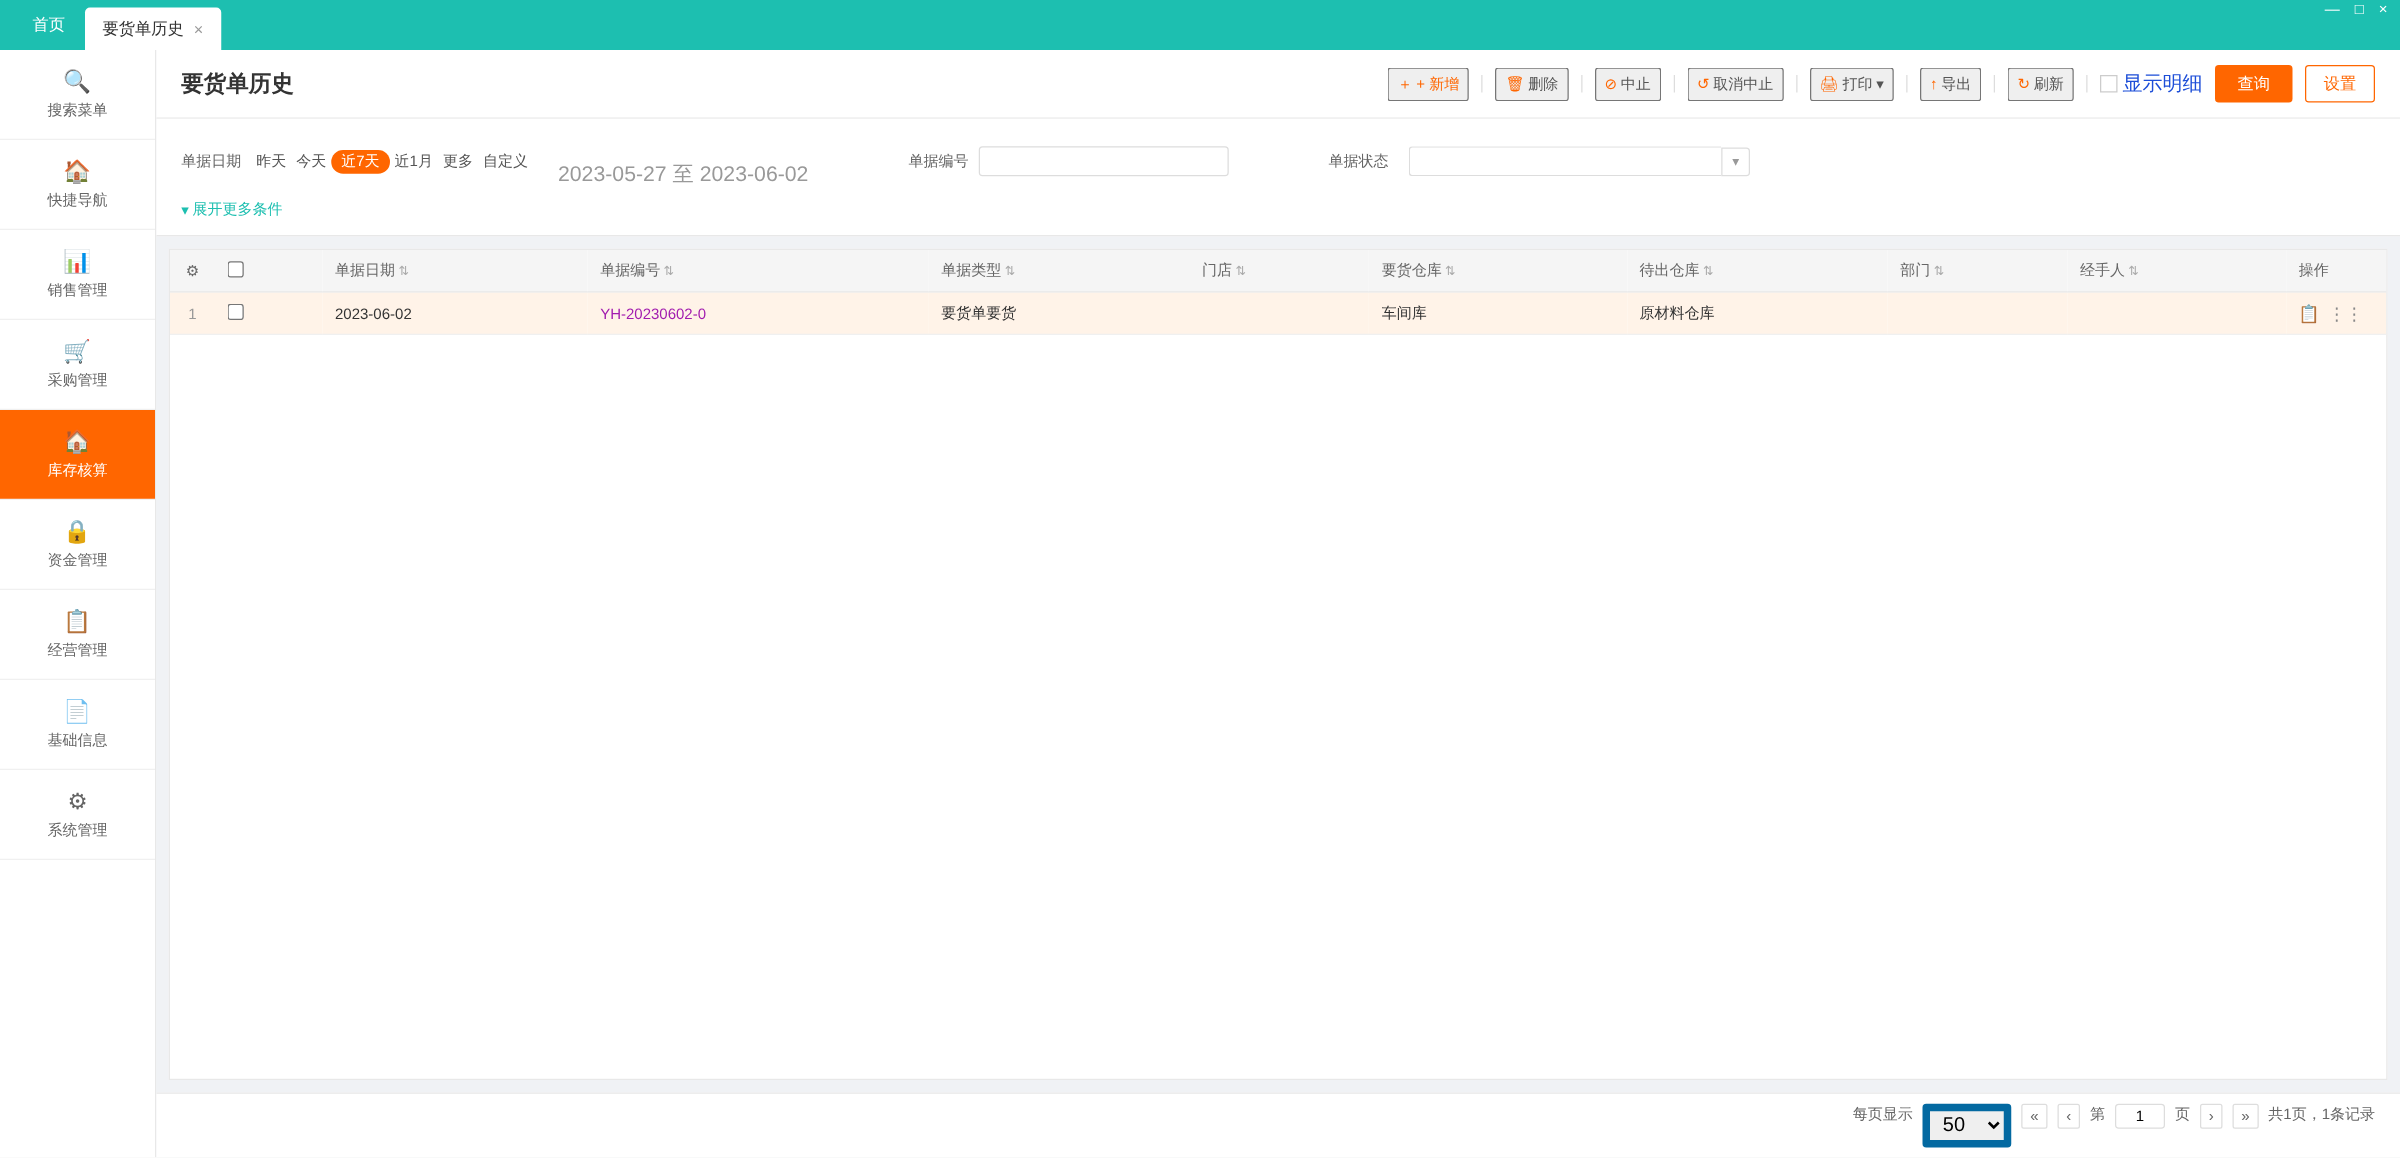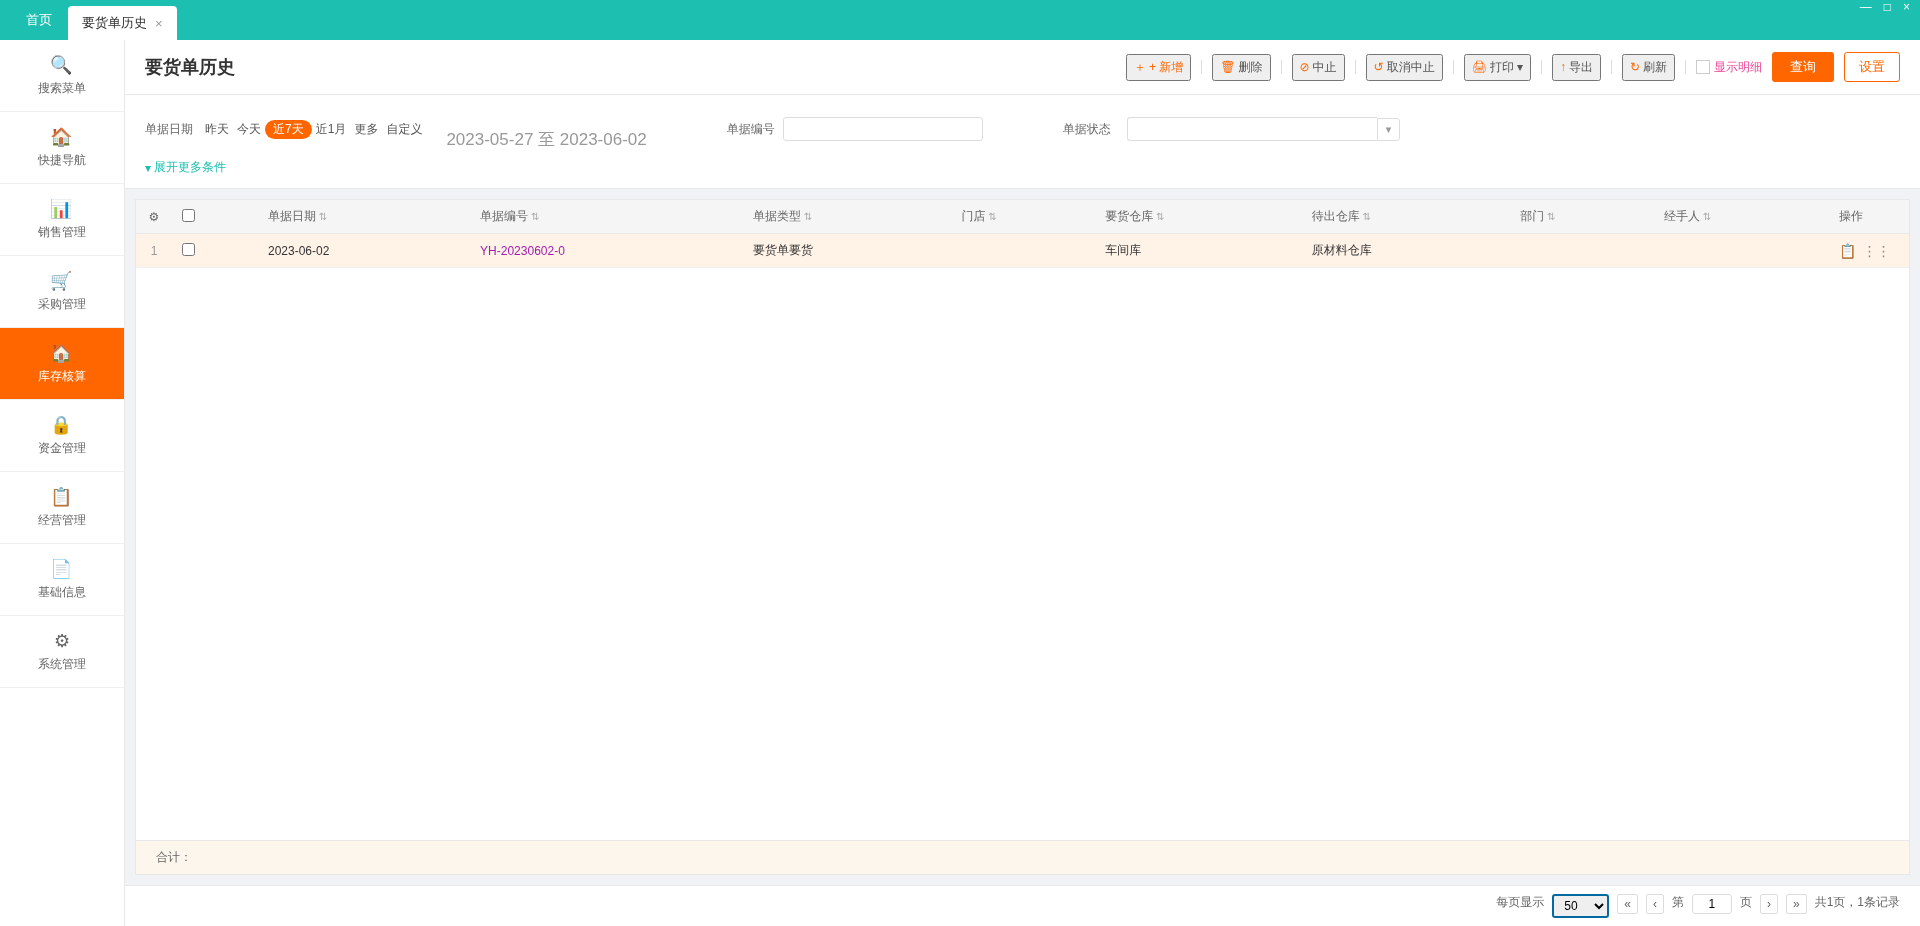--- a/index.html
+++ b/index.html
@@ -22,21 +22,21 @@
     
     .content-area { flex: 1; display: flex; flex-direction: column; overflow: hidden; background: #f0f2f5; }
 
     
     .page-header { background: white; padding: 12px 20px; display: flex; align-items: center; justify-content: space-between; border-bottom: 1px solid #e8e8e8; flex-shrink: 0; }
     .page-title { font-size: 18px; font-weight: bold; color: #333; }
     .toolbar { display: flex; align-items: center; gap: 10px; }
     .toolbar-btn { display: flex; align-items: center; gap: 3px; font-size: 12px; color: #555; cursor: pointer; padding: 3px 6px; }
     .btn-query { background: #ff6600; color: white; border: none; padding: 6px 18px; border-radius: 3px; cursor: pointer; font-size: 13px; }
     .btn-setting { background: white; color: #ff6600; border: 1px solid #ff6600; padding: 5px 14px; border-radius: 3px; cursor: pointer; font-size: 13px; }
-    .display-toggle { display: flex; align-items: center; gap: 4px; font-size: 12px; color: #ec4899; cursor: pointer; }
+    .display-toggle { display: flex; align-items: center; gap: 4px; font-size: 16px; color: #1d4ed8; cursor: pointer; }
     .checkbox-display { width: 14px; height: 14px; border: 1px solid #ccc; display: inline-block; }
 
     
     .filter-area { background: white; padding: 12px 20px; border-bottom: 1px solid #e8e8e8; flex-shrink: 0; }
     .filter-row { display: flex; align-items: center; gap: 20px; flex-wrap: wrap; }
     .filter-item { display: flex; align-items: center; gap: 8px; }
     .filter-label { color: #666; font-size: 12px; white-space: nowrap; }
     .date-shortcuts { display: flex; gap: 0; align-items: center; }
     .date-btn { font-size: 12px; color: #555; cursor: pointer; padding: 1px 4px; }
     .date-btn.active { background: #ff6600; color: white; border-radius: 10px; padding: 1px 8px; }
@@ -56,21 +56,21 @@
     .action-icons { display: flex; gap: 6px; }
     .action-icon { font-size: 14px; color: #888; cursor: pointer; }
     .settings-col { width: 36px; text-align: center; }
     .table-scroll { flex: 1; overflow-y: auto; }
 
     
     .table-footer { background: #fdf6ec; padding: 8px 20px; border-top: 1px solid #e8e8e8; font-size: 12px; color: #666; flex-shrink: 0; }
 
     
     .pagination-bar { background: white; padding: 8px 20px; border-top: 1px solid #e8e8e8; display: flex; align-items: flex-start; justify-content: flex-end; gap: 8px; font-size: 12px; color: #666; flex-shrink: 0; }
-    .page-size-select { border: 2px solid #0369a1; padding: 2px 6px; border-radius: 3px; font-size: 12px; }
+    .page-size-select { border: 6px solid #0369a1; padding: 2px 6px; border-radius: 3px; font-size: 16px; }
     .page-btn { padding: 2px 6px; border: 1px solid #ddd; background: white; cursor: pointer; border-radius: 2px; font-size: 12px; color: #666; }
     .page-input { width: 40px; border: 1px solid #ddd; padding: 2px 4px; border-radius: 3px; text-align: center; font-size: 12px; }
 
     .divider-v { width: 1px; height: 14px; background: #ddd; }
   </style>
 </head>
 <body>
 
 <div class="top-bar">
   <div class="tab-home">首页</div>
@@ -253,23 +253,20 @@
               <td>
                 <div class="action-icons">
                   <span class="action-icon" title="编辑">📋</span>
                   <span class="action-icon" title="更多">⋮⋮</span>
                 </div>
               </td>
             </tr>
           </tbody>
         </table>
       </div>
-      <div class="table-footer">
-        <span>合计：</span>
-      </div>
     </div>
 
     <div class="pagination-bar">
       <span>每页显示</span>
       <select class="page-size-select">
         <option>20</option>
         <option selected="">50</option>
         <option>100</option>
       </select>
       <button class="page-btn">«</button>

